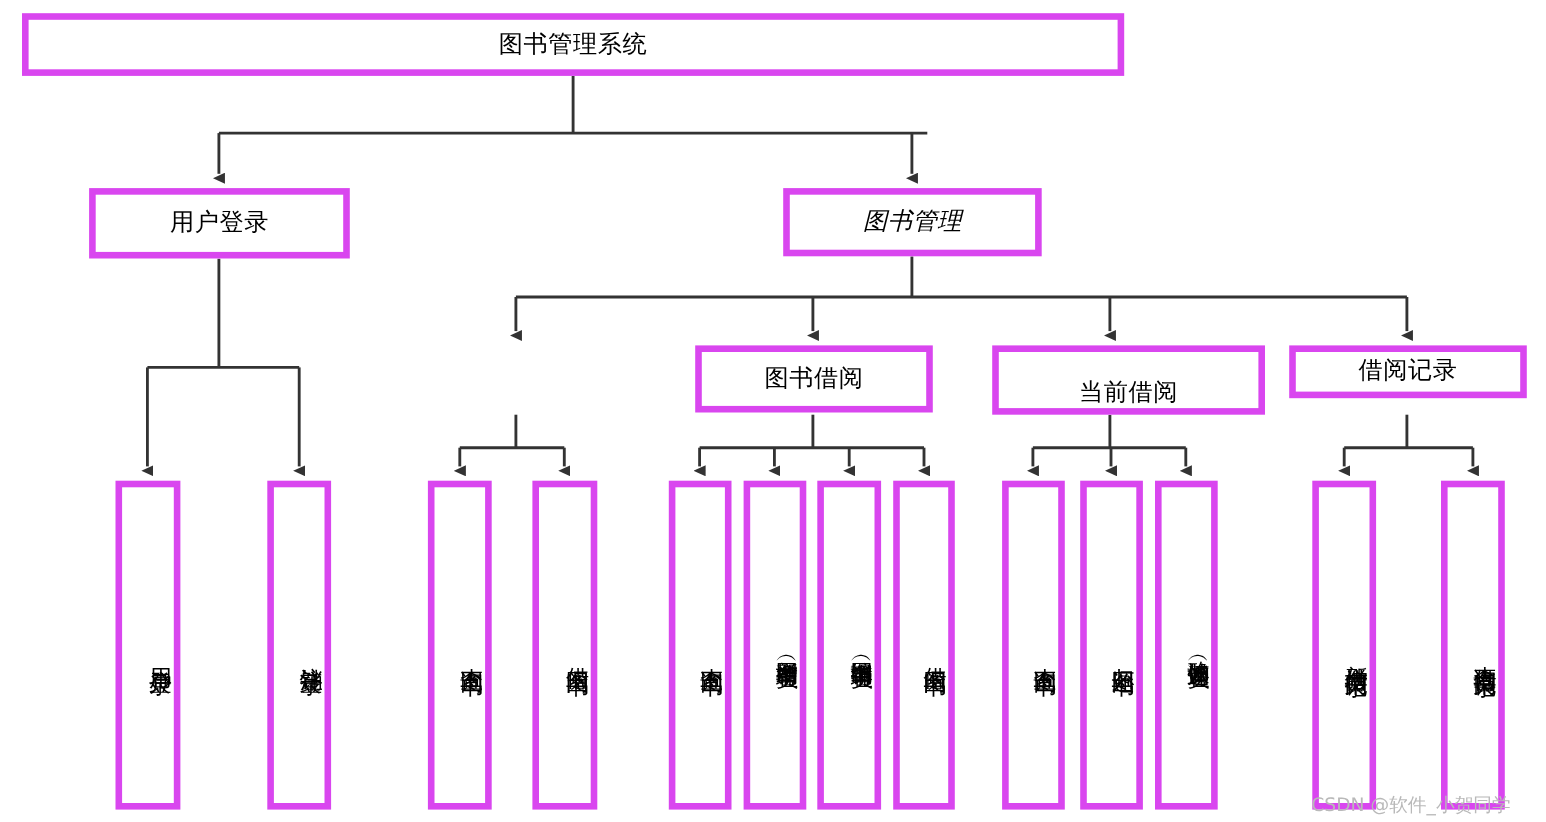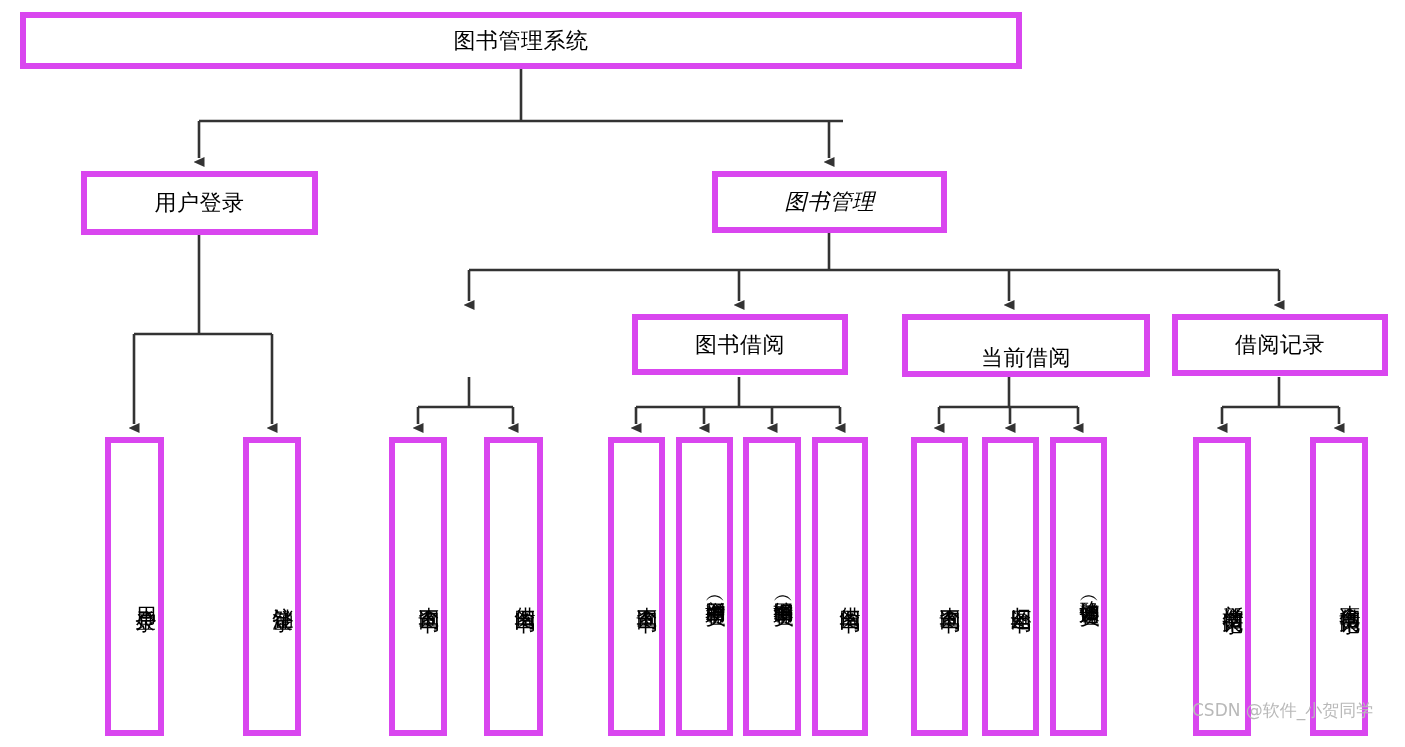--- a/index.html
+++ b/index.html
@@ -56,21 +56,21 @@
     padding-top: 6px;
     font-size: 20px;
     letter-spacing: 1px;
   }
   .node-label {
     display: block;
   }
   .watermark {
     position: absolute;
     left: 1192px;
-    top: 699px;
+    top: 720px;
     font-size: 17px;
     color: #b9b9b9;
     white-space: nowrap;
     z-index: 5;
     font-family: "DejaVu Sans", "Liberation Sans", sans-serif;
   }
 </style>
 </head>
 <body>
 
@@ -140,21 +140,21 @@
 
 
   <div class="node horiz" style="left:632px; top:314px; width:216px; height:61px;text-align:center;">
     <span class="node-label">图书借阅</span>
   </div>
 
   <div class="node horiz" style="left:902px; top:314px; width:248px; height:63px;align-items:flex-end;">
     <span class="node-label">当前借阅</span>
   </div>
 
-  <div class="node horiz" style="left:1172px; top:314px; width:216px; height:62px;">
+  <div class="node horiz" style="left:1172px; top:314px; width:216px; height:48px;">
     <span class="node-label">借阅记录</span>
   </div>
 
   <div class="node vert" style="left:105px; top:437px; width:59px; height:299px;">
     <span class="node-label">用户登录</span>
   </div>
 
   <div class="node vert" style="left:243px; top:437px; width:58px; height:299px;">
     <span class="node-label">注销登录</span>
   </div>

